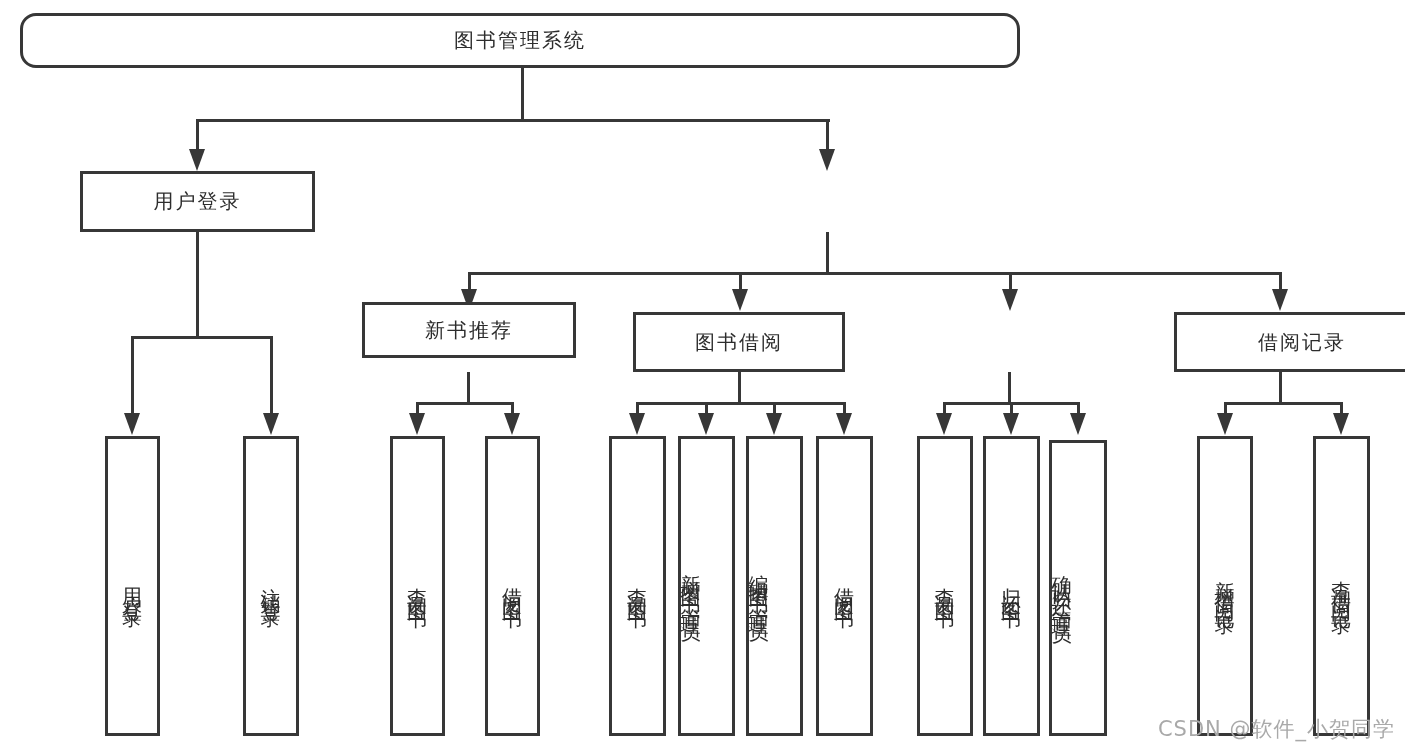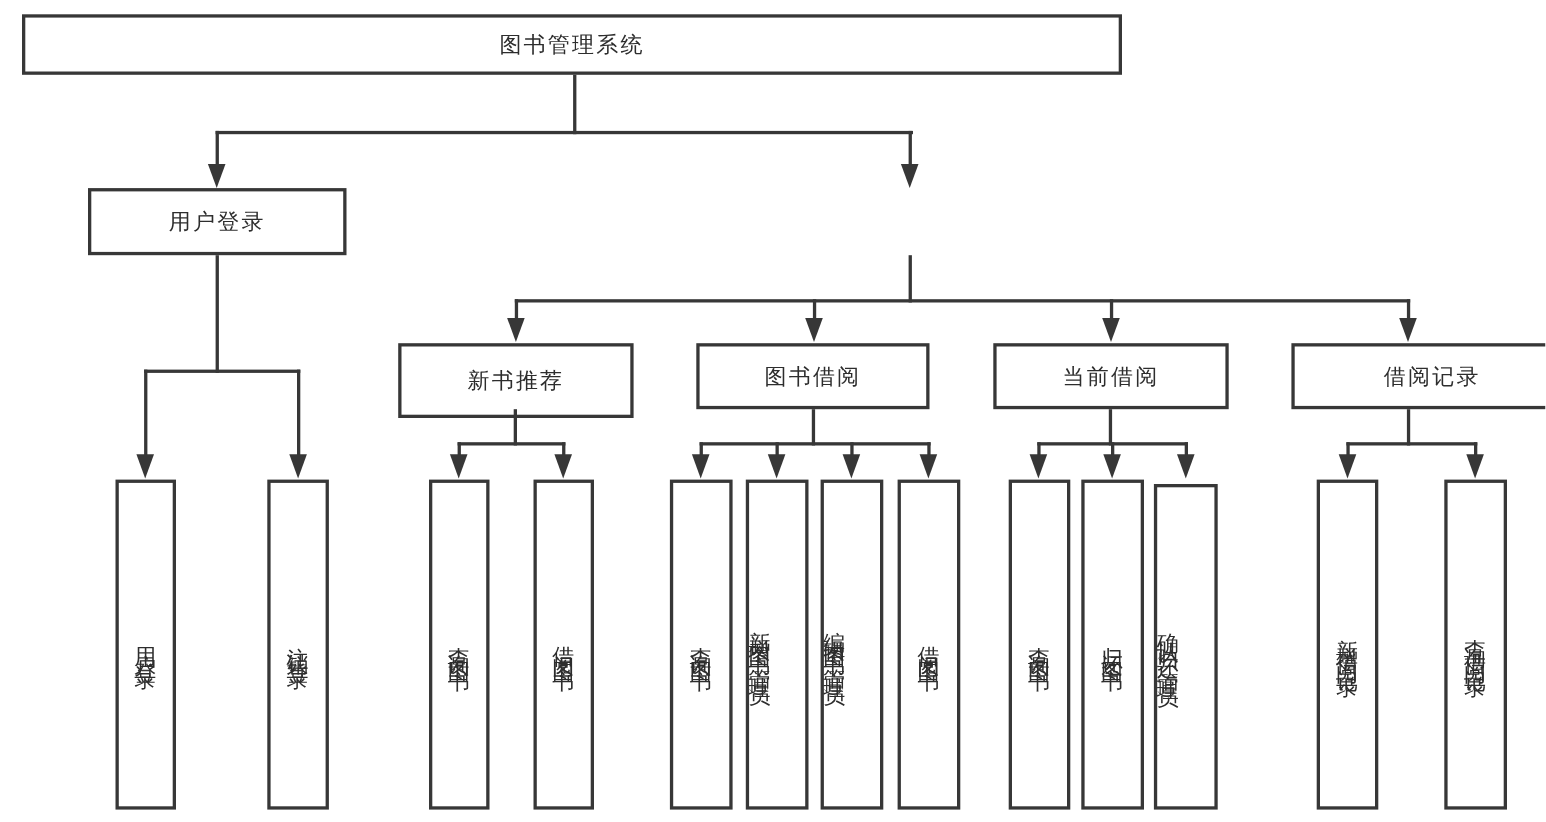--- a/index.html
+++ b/index.html
@@ -30,21 +30,21 @@
   .watermark{
     position:absolute;right:10px;bottom:4px;font-size:21px;color:#a9a9a9;
     letter-spacing:1px;white-space:nowrap;
   }
 </style>
 </head>
 <body>
 
 <div class="canvas">
 
-  <div class="box hbox" style="left:20px;top:13px;width:1000px;height:55px;">
+  <div class="box hbox" style="left:20px;top:13px;width:1000px;height:55px;border-radius:16px;">
     <span>图书管理系统</span>
   </div>
 
   <div class="vline" style="left:521px;top:68px;height:54px;"></div>
   <div class="hline" style="left:196px;top:119px;width:634px;"></div>
   <div class="vline" style="left:196px;top:119px;height:32px;"></div>
   <div class="arrowhead" style="left:189px;top:149px;"></div>
   <div class="vline" style="left:826px;top:119px;height:32px;"></div>
   <div class="arrowhead" style="left:819px;top:149px;"></div>
 
@@ -63,28 +63,25 @@
   <div class="hline" style="left:468px;top:272px;width:814px;"></div>
   <div class="vline" style="left:468px;top:272px;height:20px;"></div>
   <div class="arrowhead" style="left:461px;top:289px;"></div>
   <div class="vline" style="left:739px;top:272px;height:20px;"></div>
   <div class="arrowhead" style="left:732px;top:289px;"></div>
   <div class="vline" style="left:1009px;top:272px;height:20px;"></div>
   <div class="arrowhead" style="left:1002px;top:289px;"></div>
   <div class="vline" style="left:1279px;top:272px;height:20px;"></div>
   <div class="arrowhead" style="left:1272px;top:289px;"></div>
 
-  <div class="box hbox" style="left:362px;top:312px;width:214px;height:68px;align-items:center;">
+  <div class="box hbox" style="left:362px;top:302px;width:214px;height:56px;align-items:center;">
     <span>新书推荐</span>
   </div>
   <div class="box hbox" style="left:633px;top:312px;width:212px;height:60px;">
     <span>图书借阅</span>
-  </div>
-  <div class="box hbox" style="left:903px;top:312px;width:214px;height:60px;">
-    <span>当前借阅</span>
   </div>
   <div class="box hbox" style="left:1174px;top:312px;width:256px;height:60px;">
     <span>借阅记录</span>
   </div>
 
   <div class="vline" style="left:467px;top:372px;height:33px;"></div>
   <div class="hline" style="left:416px;top:402px;width:98px;"></div>
   <div class="vline" style="left:416px;top:402px;height:14px;"></div>
   <div class="arrowhead" style="left:409px;top:413px;"></div>
   <div class="vline" style="left:511px;top:402px;height:14px;"></div>
@@ -154,14 +151,15 @@
     <span class="vtext">确认归还（管理员）</span>
   </div>
 
   <div class="box vbox" style="left:1197px;top:436px;width:56px;height:300px;">
     <span class="vtext">新增借阅记录</span>
   </div>
   <div class="box vbox" style="left:1313px;top:436px;width:57px;height:300px;">
     <span class="vtext">查询借阅记录</span>
   </div>
 
+  <div class="watermark">CSDN @软件_小贺同学</div>
 
 </div>
 
 </body></html>

